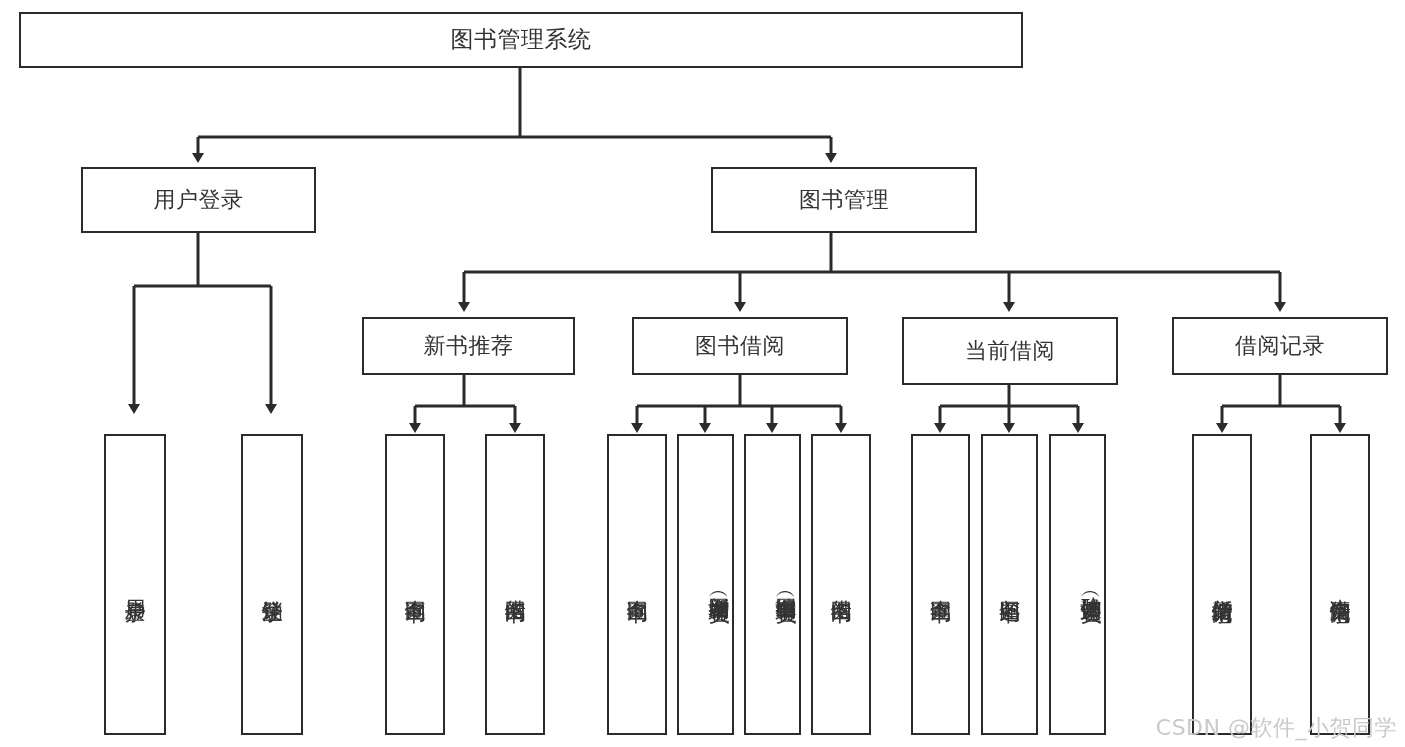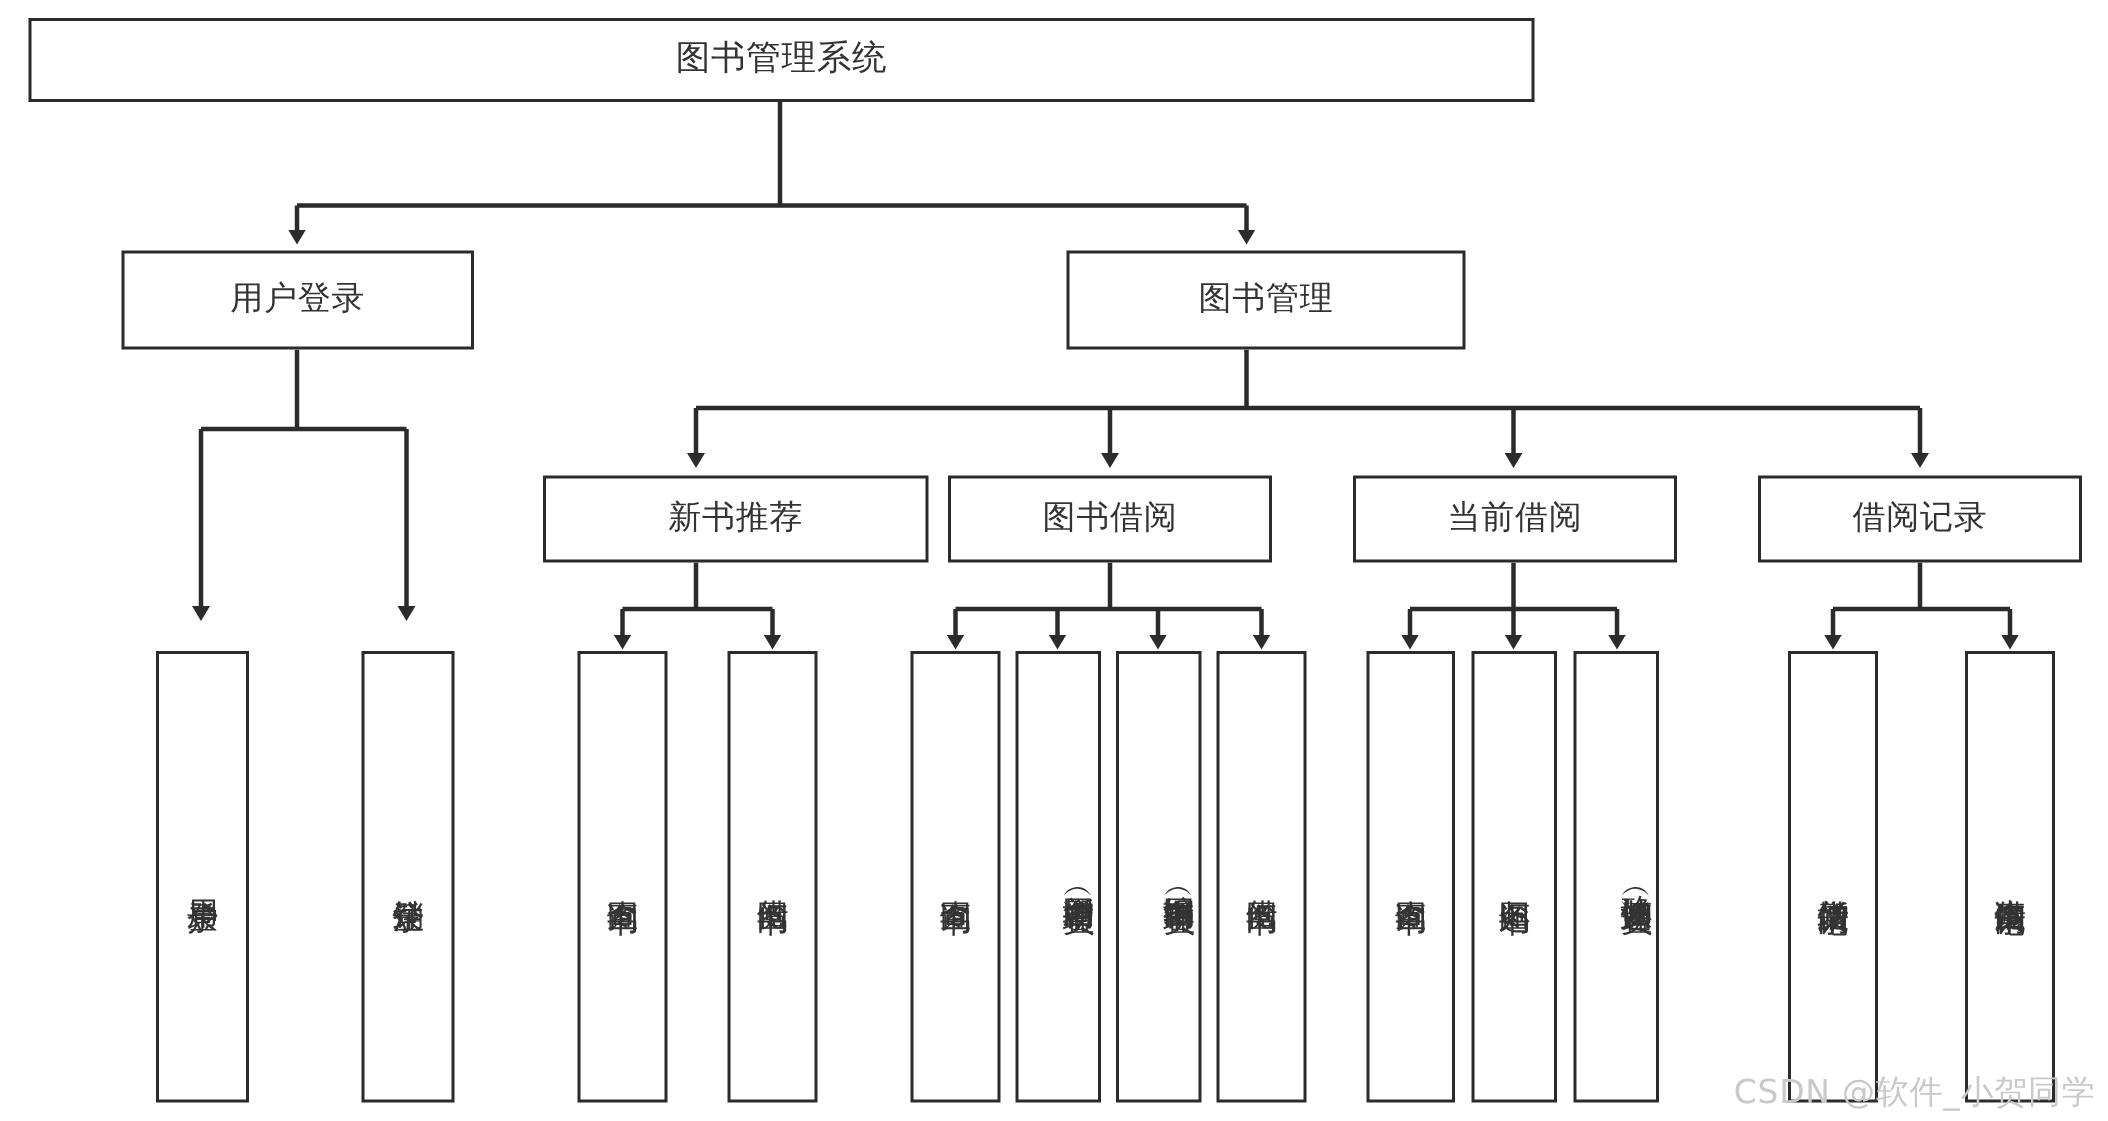--- a/index.html
+++ b/index.html
@@ -131,27 +131,27 @@
     <span class="node-label">图书管理系统</span>
   </div>
 
   <div class="node h-node" style="left:81px; top:167px; width:235px; height:66px;">
     <span class="node-label">用户登录</span>
   </div>
   <div class="node h-node" style="left:711px; top:167px; width:266px; height:66px;">
     <span class="node-label">图书管理</span>
   </div>
 
-  <div class="node h-node" style="left:362px; top:317px; width:257px; height:58px;">
+  <div class="node h-node" style="left:362px; top:317px; width:213px; height:58px;">
     <span class="node-label">新书推荐</span>
   </div>
   <div class="node h-node" style="left:632px; top:317px; width:216px; height:58px;">
     <span class="node-label">图书借阅</span>
   </div>
-  <div class="node h-node" style="left:902px; top:317px; width:216px; height:58px;">
+  <div class="node h-node" style="left:902px; top:317px; width:216px; height:68px;">
     <span class="node-label">当前借阅</span>
   </div>
   <div class="node h-node" style="left:1172px; top:317px; width:216px; height:58px;">
     <span class="node-label">借阅记录</span>
   </div>
 
   <div class="node v-node v-center" style="left:104px; top:434px; width:62px; height:301px;">
     <span class="node-label">用户登录</span>
   </div>
   <div class="node v-node v-center" style="left:241px; top:434px; width:62px; height:301px;">

